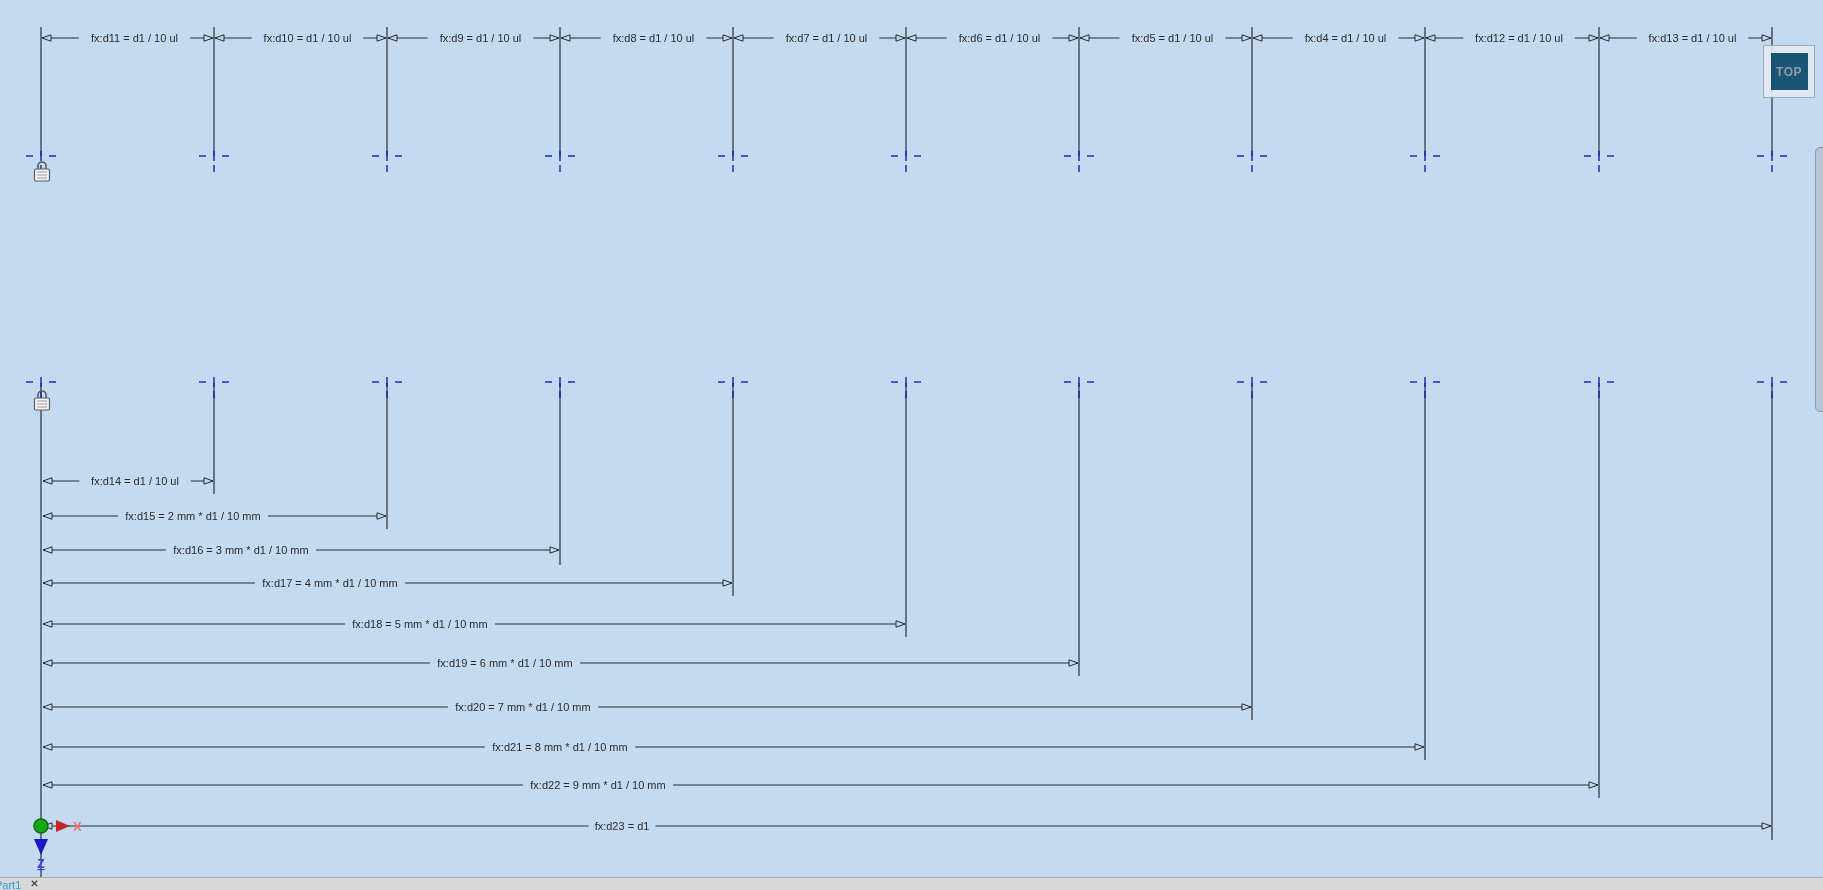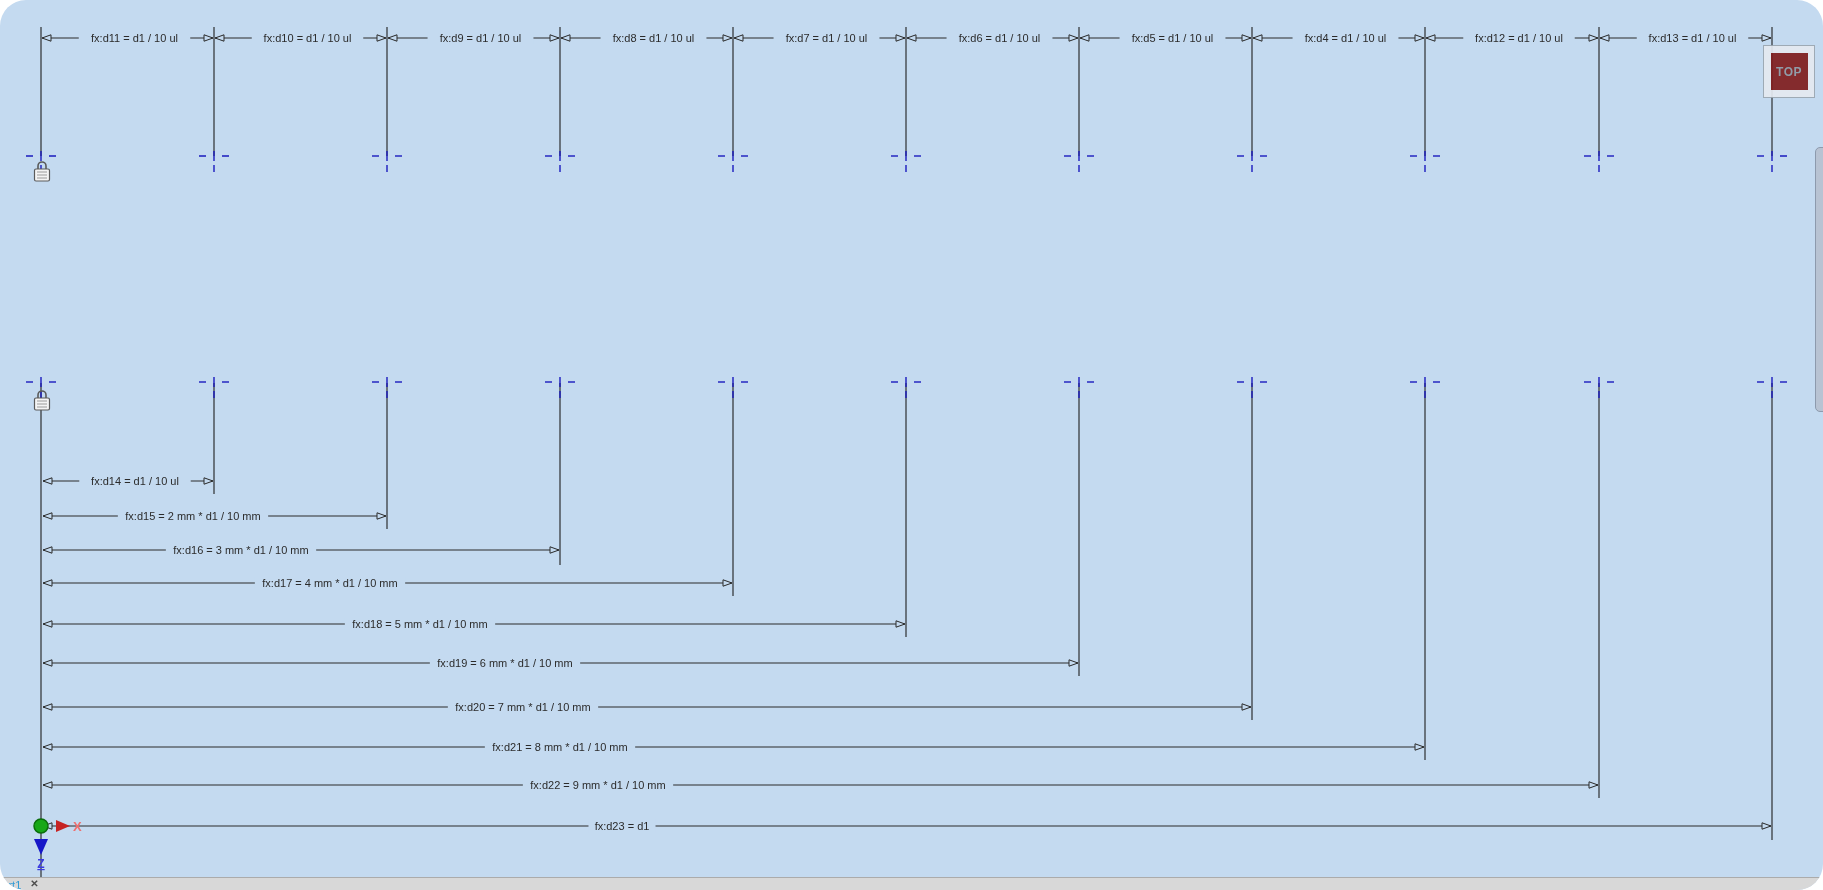--- a/index.html
+++ b/index.html
@@ -27,21 +27,21 @@
   .doc-tab{
     position:absolute;left:-5px;top:0;height:13px;display:flex;align-items:center;gap:9px;
     padding-right:6px;
   }
   .tab-label{font-size:11px;}
   .tab-close{font-size:10px;font-weight:bold;color:#4d4d4d;margin-top:-1px;}
 </style>
 </head>
 <body>
 
-<div class="stage" style="background: rgb(196, 218, 240); border-radius: 26px;">
+<div class="stage" style="background: rgb(196, 218, 240);">
   <svg id="drawing" width="1823" height="890">
       <line x1="41" y1="27" x2="41" y2="156" stroke="#1f1f1f" stroke-width="1.1"></line>
       <line x1="214" y1="27" x2="214" y2="156" stroke="#1f1f1f" stroke-width="1.1"></line>
       <line x1="387" y1="27" x2="387" y2="156" stroke="#1f1f1f" stroke-width="1.1"></line>
       <line x1="560" y1="27" x2="560" y2="156" stroke="#1f1f1f" stroke-width="1.1"></line>
       <line x1="733" y1="27" x2="733" y2="156" stroke="#1f1f1f" stroke-width="1.1"></line>
       <line x1="906" y1="27" x2="906" y2="156" stroke="#1f1f1f" stroke-width="1.1"></line>
       <line x1="1079" y1="27" x2="1079" y2="156" stroke="#1f1f1f" stroke-width="1.1"></line>
       <line x1="1252" y1="27" x2="1252" y2="156" stroke="#1f1f1f" stroke-width="1.1"></line>
       <line x1="1425" y1="27" x2="1425" y2="156" stroke="#1f1f1f" stroke-width="1.1"></line>
@@ -257,21 +257,21 @@
       <line x1="37" y1="404" x2="47" y2="404" stroke="#9a9a9a" stroke-width="1"></line>
       <line x1="37" y1="407" x2="47" y2="407" stroke="#9a9a9a" stroke-width="1"></line>
       <circle cx="41" cy="826" r="7" fill="#17a817" stroke="#0b6e0b" stroke-width="1.5"></circle>
       <path d="M 56 820 L 56 832 L 70 826 Z" fill="#c62323"></path>
       <text x="73" y="831" font-size="13px" font-weight="bold" font-family="&quot;Liberation Sans&quot;, sans-serif" fill="#ee6f6f">X</text>
       <path d="M 34 839 L 48 839 L 41 855 Z" fill="#1717c8"></path>
       <text x="41" y="868" text-anchor="middle" font-size="12px" font-weight="bold" font-family="&quot;Liberation Sans&quot;, sans-serif" fill="#3a3ae0" text-decoration="underline">Z</text>
     </svg>
 
   <div class="viewcube" style="background: rgb(229, 234, 241); border-color: rgb(155, 166, 177);">
-    <div class="viewcube-face" style="background: #7f1d1d; color: rgb(141, 151, 162);">
+    <div class="viewcube-face" style="background: #0c4a6e; color: rgb(141, 151, 162);">
       <span>TOP</span>
     </div>
   </div>
 
   <div class="scroll-thumb" style="background: rgb(184, 195, 211); border-color: rgb(141, 154, 173);"></div>
 
   <div class="tabbar" style="background: rgb(216, 216, 216);">
     <div class="doc-tab">
       <span class="tab-label" style="color: rgb(47, 155, 214);">Part1</span>
       <span class="tab-close">✕</span>

